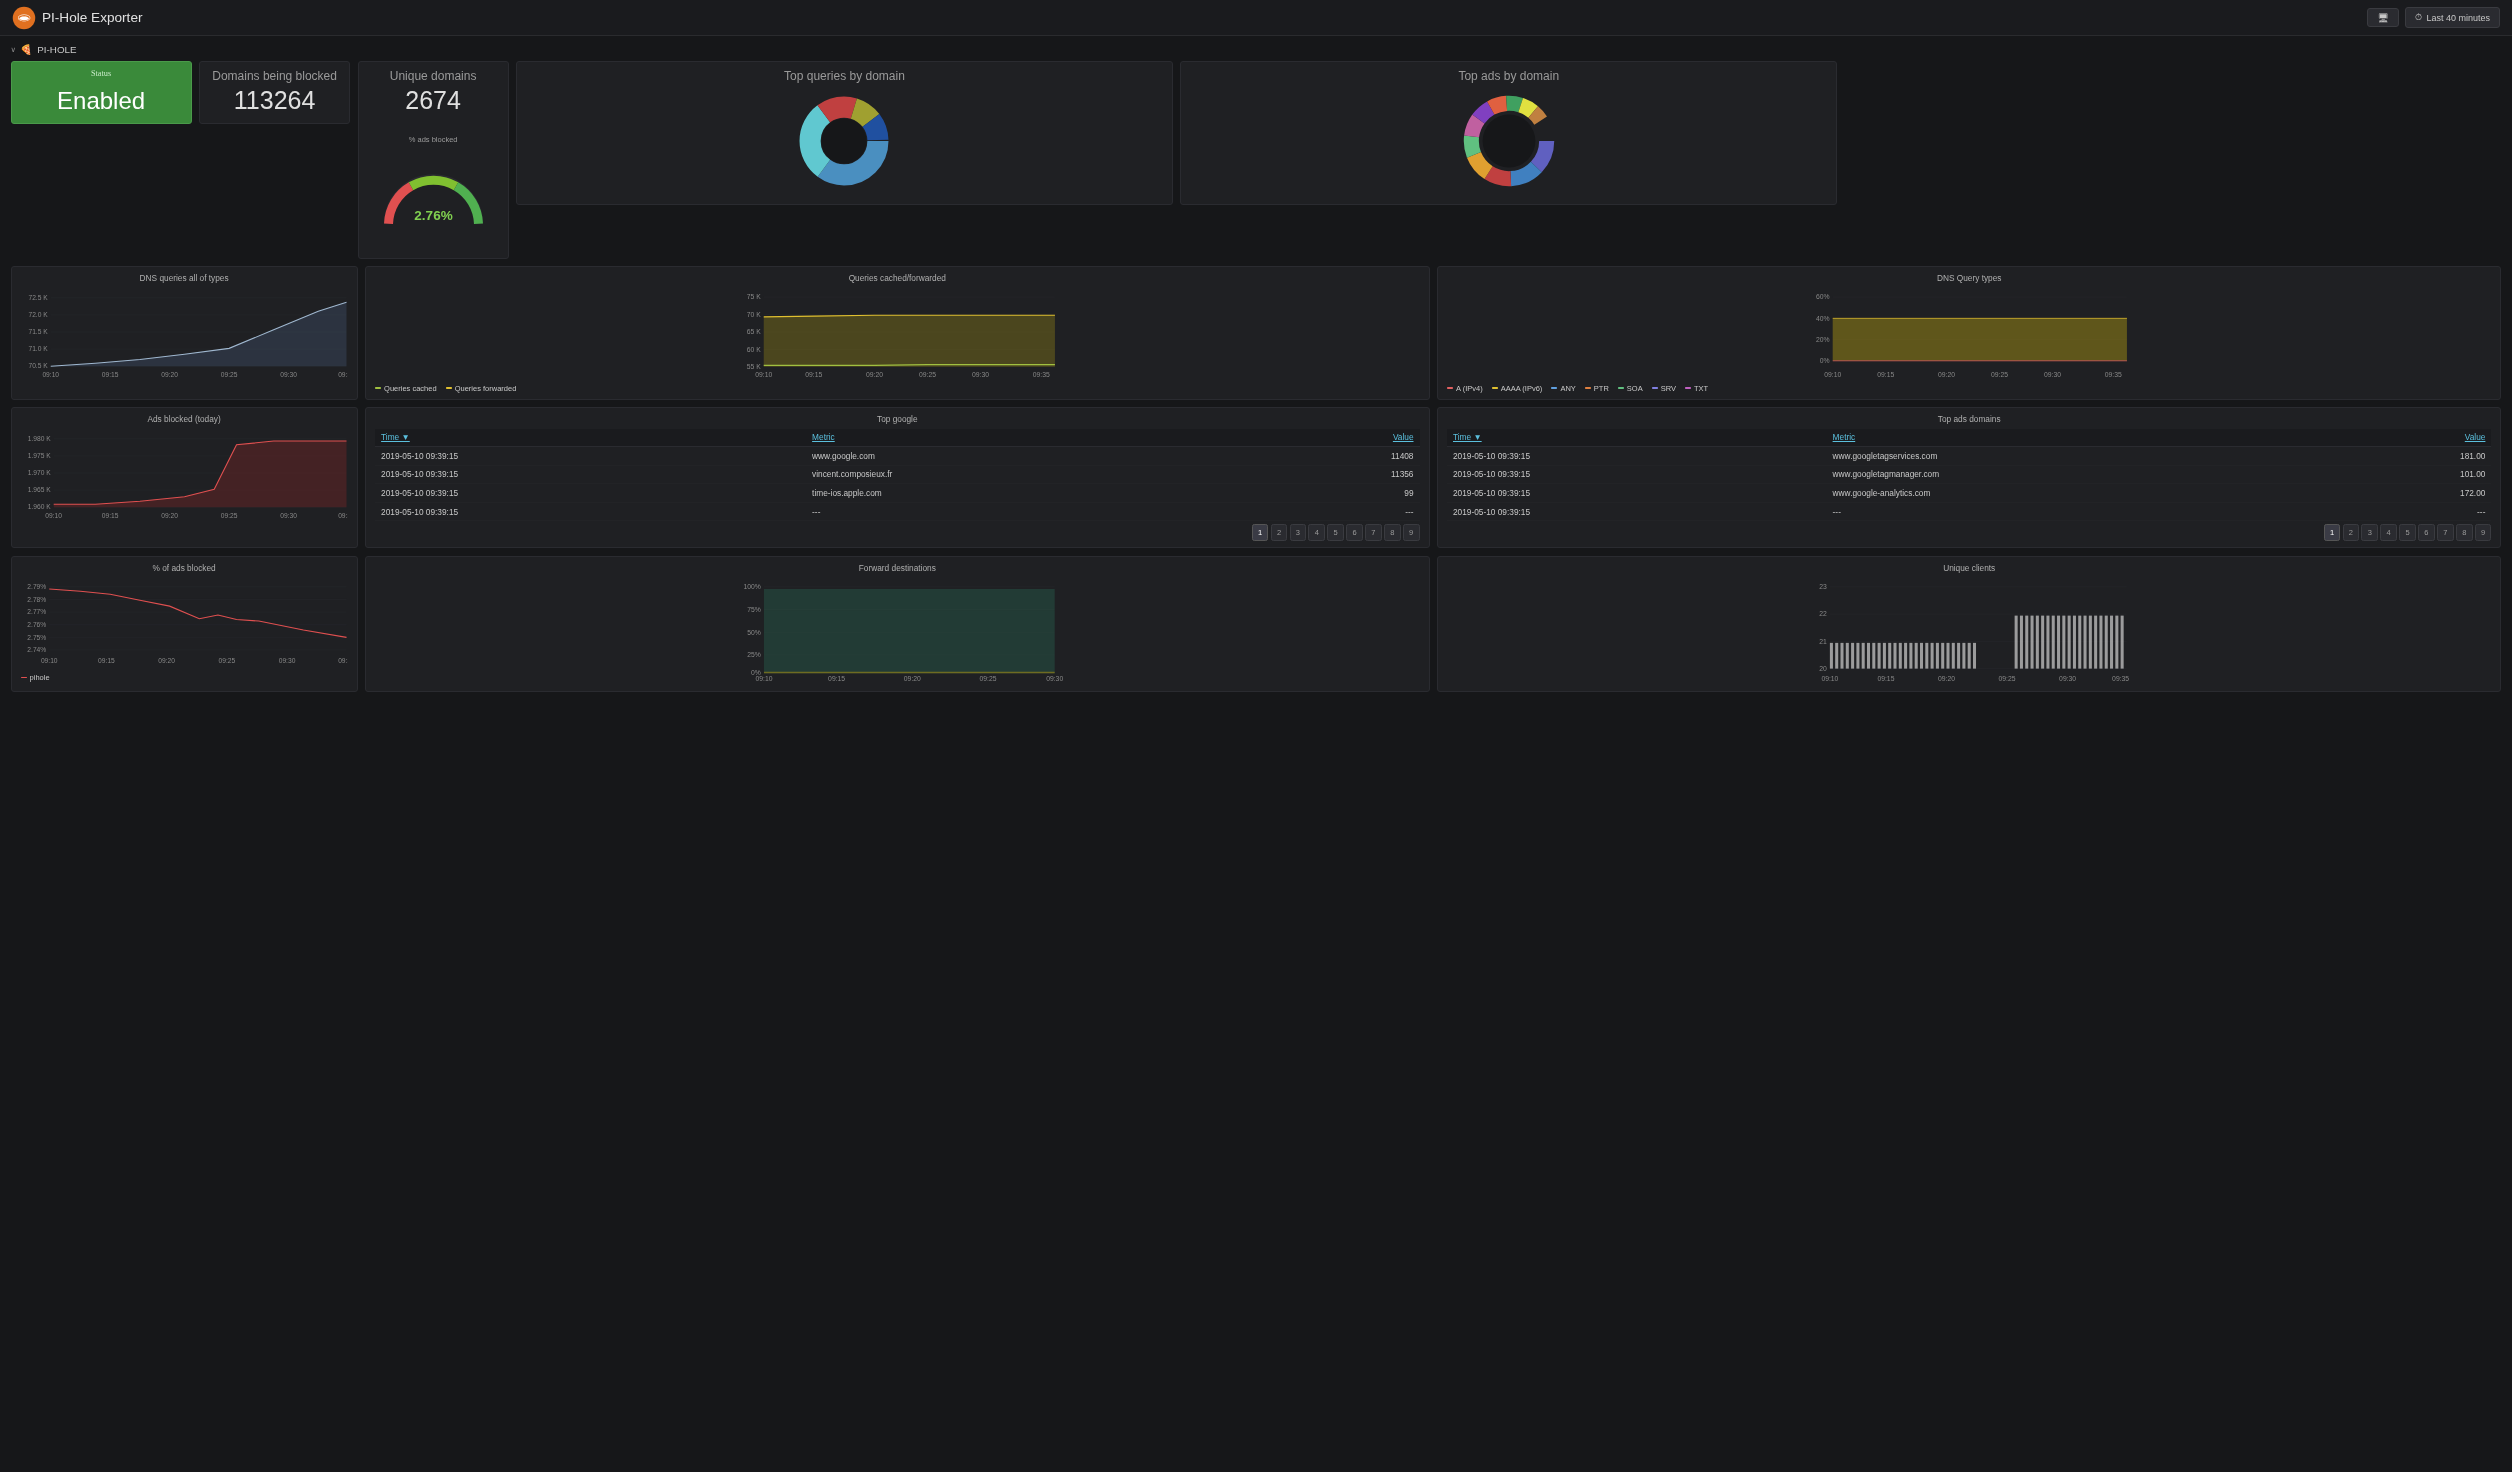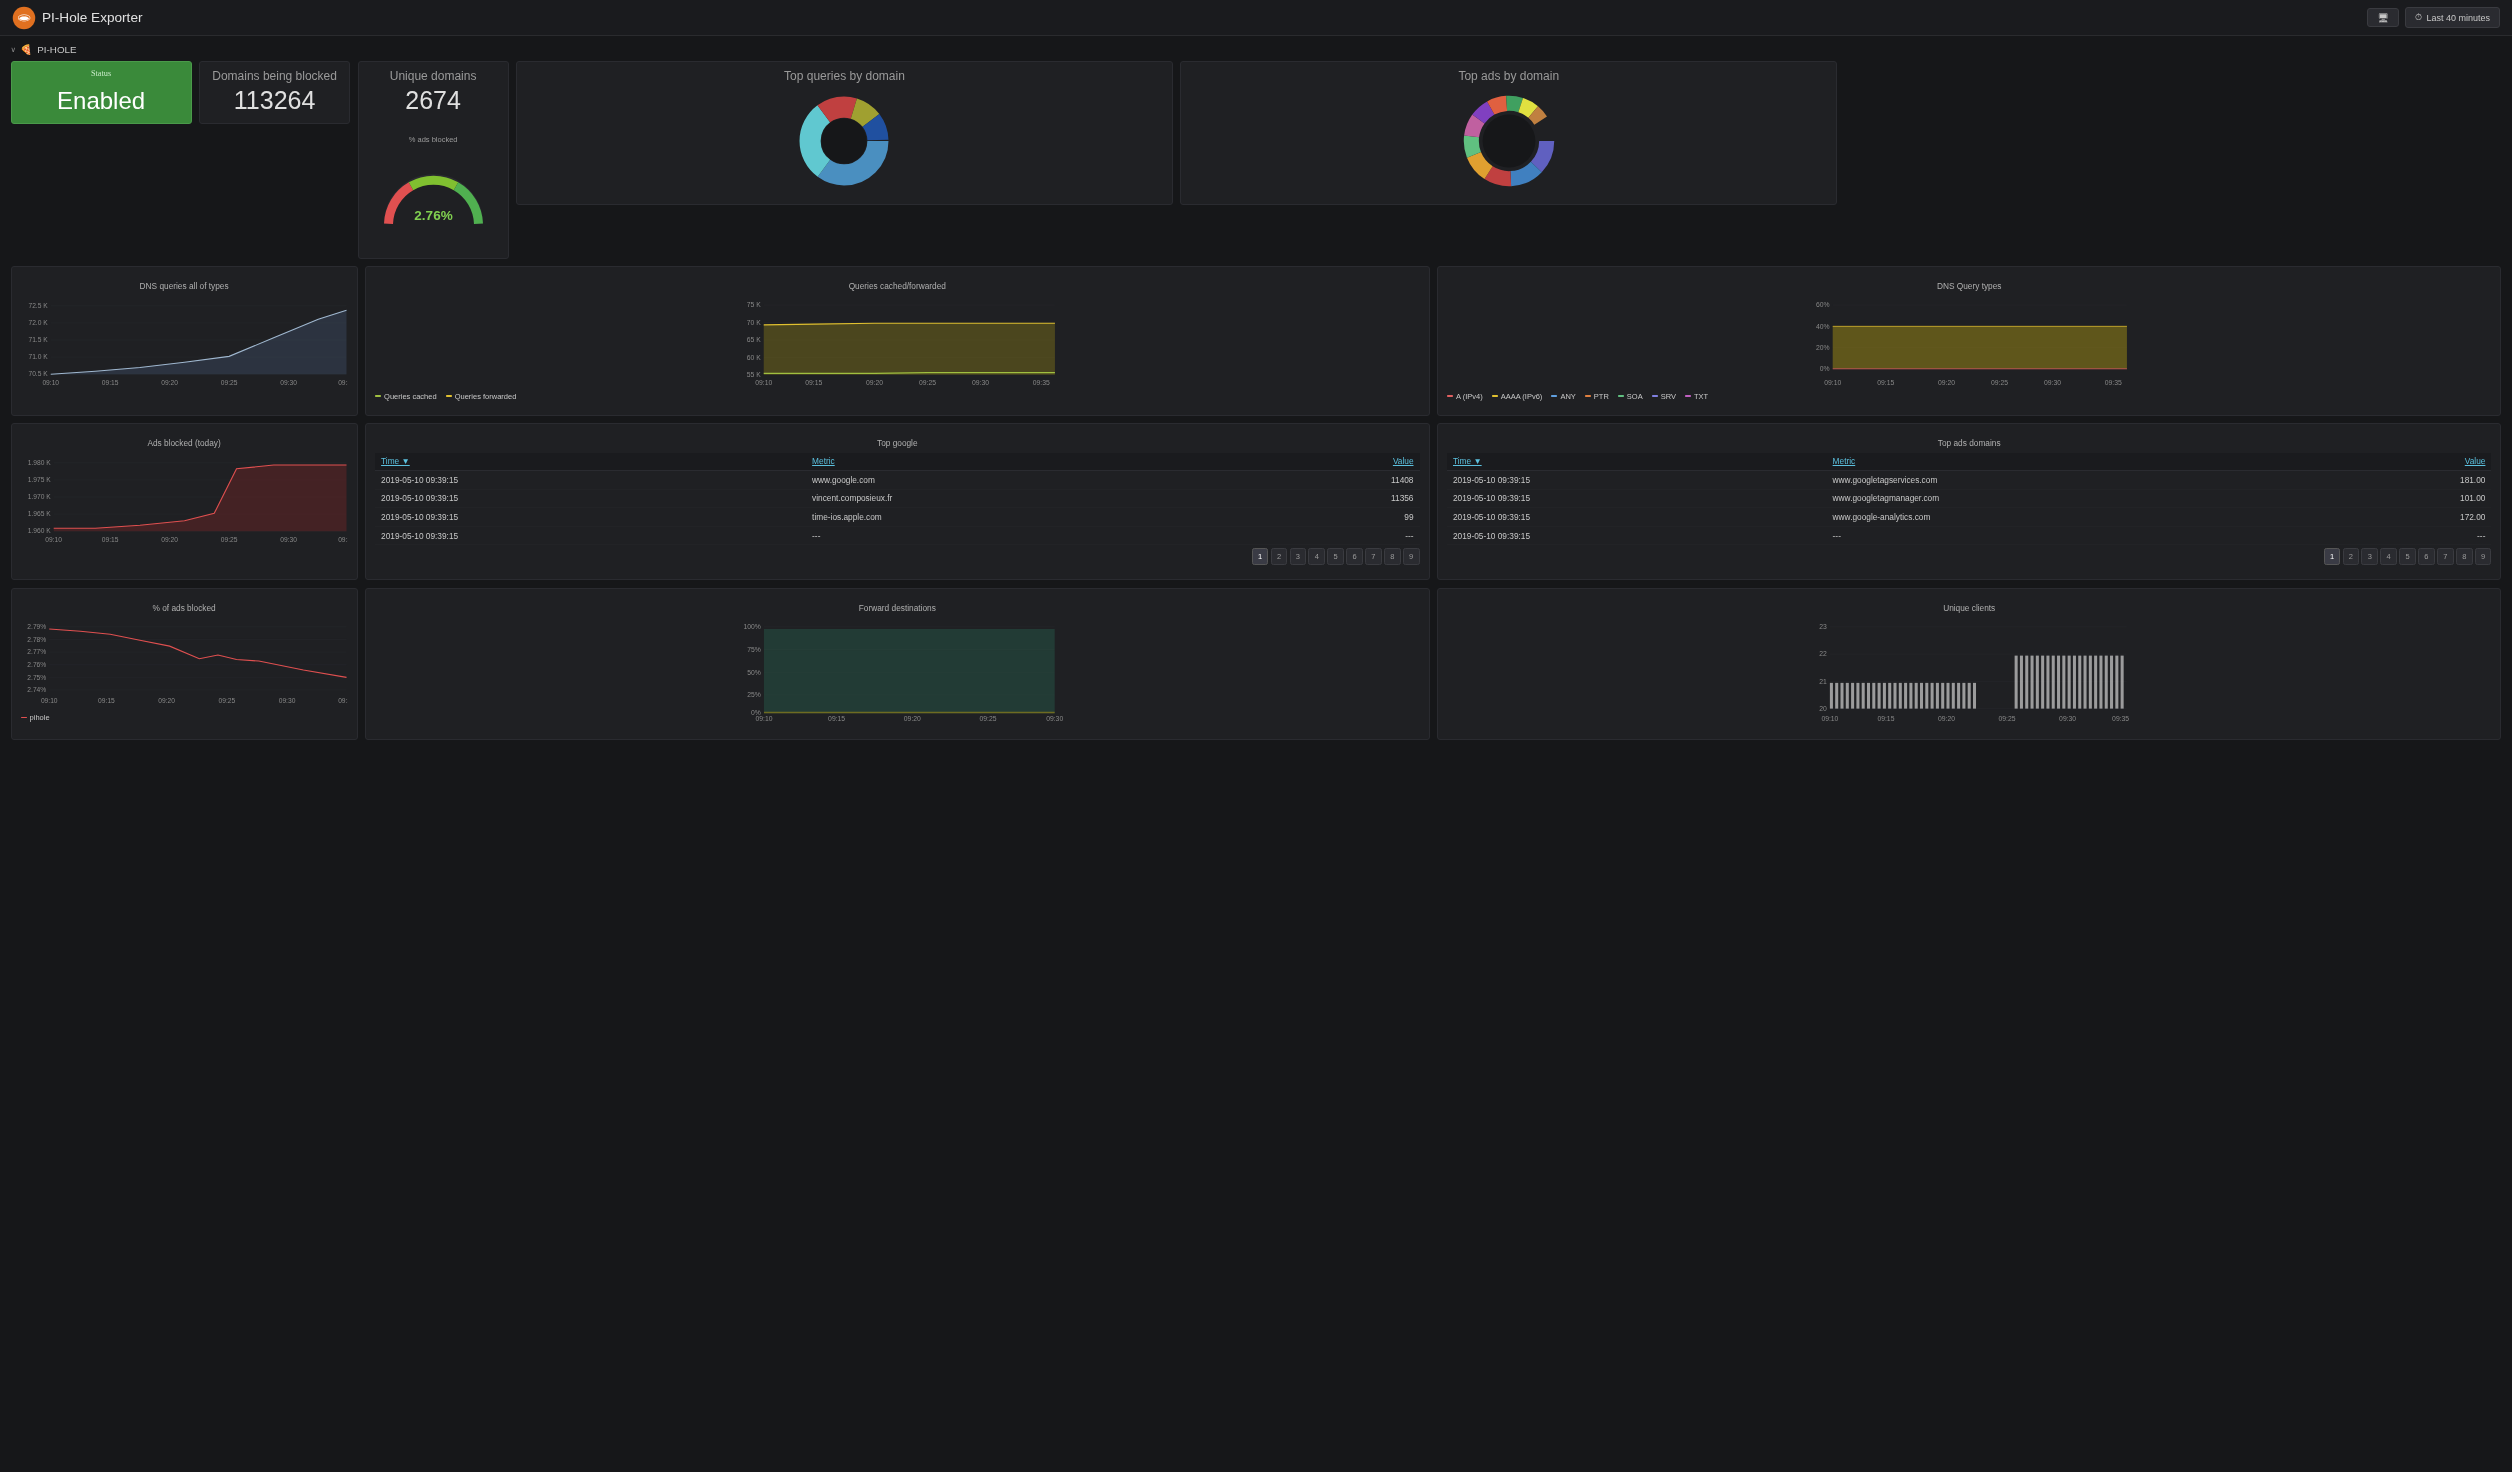--- a/index.html
+++ b/index.html
@@ -123,21 +123,21 @@
     .charts-row {
       display: grid;
       grid-template-columns: 347px 1fr 1fr;
       gap: 7.5px;
       margin-bottom: 7.5px;
     }
     .chart-panel {
       background: #1f2023;
       border: 0.8px solid #2a2b30;
       border-radius: 3px;
-      padding: 14px 9px;
+      padding: 6px 9px;
     }
     .chart-title {
       font-size: 8.3px;
       color: #b0b0b0;
       text-align: center;
       margin-bottom: 4.5px;
     }
     
     .line-chart-svg {
       width: 100%;

